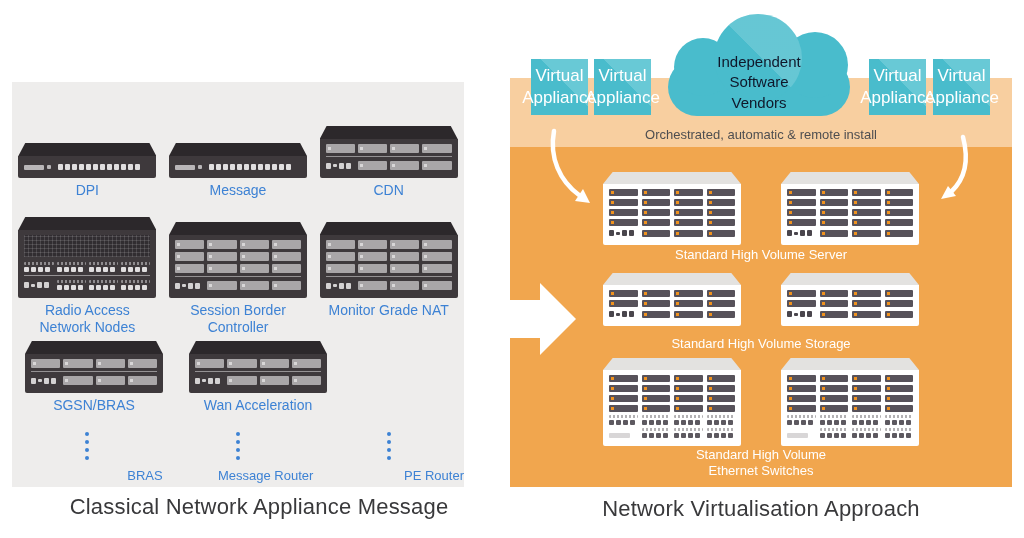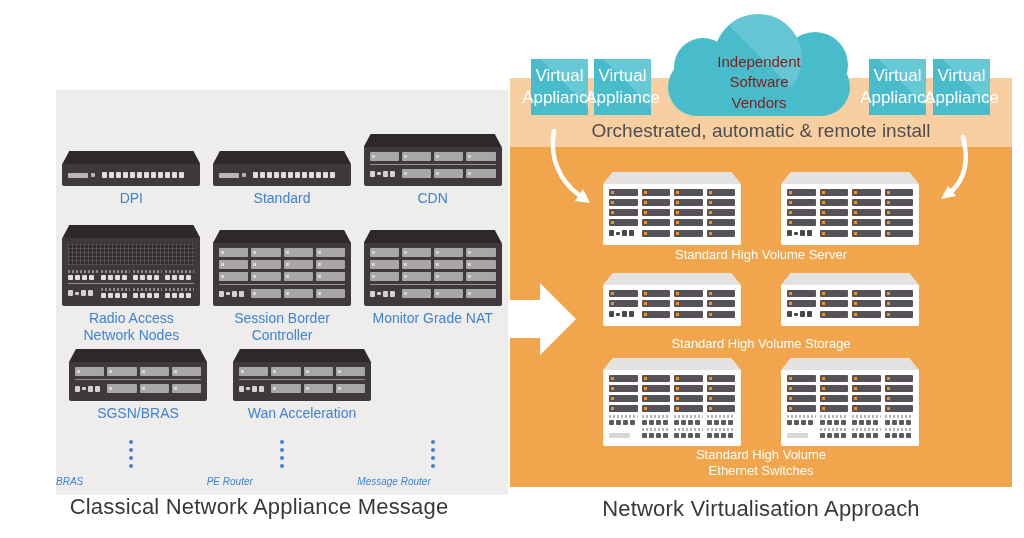--- a/index.html
+++ b/index.html
@@ -1,20 +1,20 @@
 <!DOCTYPE html>
 <html style="--orange: #f1a64e; --band: #f8cfa0; --teal: #49bccc; --teal-light: #68c9d6; --panel-gray: #eeedec; --label-blue: #3d82d4; --caption-dark: #39393b; --band-text: #4e4e50; --appliance-dark: #3e393c; --appliance-top: #2c282b; --slot-light: #a9a6a8; --slot-dark: #57525a; --led-orange: #f0921e;"><head>
 <meta charset="utf-8">
 <style>
   html,body{margin:0;padding:0;background:#fff;}
   .stage{position:relative;width:1024px;height:538px;background:#fff;overflow:hidden;
          font-family:"Liberation Sans",sans-serif;}
 
   
-  .left-panel{position:absolute;left:12px;top:90px;width:452px;height:405px;background:var(--panel-gray,#eeedec);margin-left:44px;}
+  .left-panel{position:absolute;left:12px;top:82px;width:452px;height:405px;background:var(--panel-gray,#eeedec);}
   .app-row{position:absolute;left:0;width:100%;display:flex;}
   .app-row .cell{width:164px;display:flex;flex-direction:column;align-items:center;}
   .row1{top:28px;} .row1 .gwrap{height:68px;}
   .row2{top:136px;} .row2 .gwrap{height:80px;}
   .row3{top:254px;} .row3 .gwrap{height:57px;}
   .gwrap{display:flex;align-items:flex-end;justify-content:center;width:100%;}
   .app-label{margin-top:4px;color:var(--label-blue,#3d82d4);font-size:14px;line-height:1.2;
              text-align:center;white-space:pre-line;}
 
   
@@ -56,51 +56,51 @@
   .vent i:nth-child(2){width:4px;height:3px;}
   .vent i:nth-child(3){width:5px;height:6px;}
   .vent i:nth-child(4){width:5px;height:6px;}
   .graybar{height:5px;width:75%;background:#d8d6d7;border-radius:1px;margin-top:4px;}
 
   .dots-row{position:absolute;top:350px;left:0;width:100%;display:flex;}
   .dots-row .cell{width:164px;display:flex;justify-content:center;}
   .dot-col{display:flex;flex-direction:column;gap:4px;}
   .dot-col i{width:4px;height:4px;border-radius:50%;background:var(--label-blue,#3d82d4);}
   .more-row{position:absolute;top:386px;left:0;width:100%;display:flex;}
-  .more-row .cell{width:164px;text-align:left;color:var(--label-blue,#3d82d4);font-size:10px;font-style:italic;}
+  .more-row .cell{width:164px;text-align:right;color:var(--label-blue,#3d82d4);font-size:13px;}
 
   .caption{position:absolute;text-align:center;color:var(--caption-dark,#39393b);font-size:22px;letter-spacing:.2px;}
   .caption-left{left:12px;width:494px;top:494px;}
   .caption-right{left:510px;width:502px;top:496px;}
 
   
   .band{position:absolute;left:510px;top:78px;width:502px;height:69px;background:var(--band,#f8cfa0);
         display:flex;align-items:flex-end;justify-content:center;z-index:1;}
-  .band-label{color:var(--band-text,#4e4e50);font-size:19px;padding-bottom:5px;}
+  .band-label{color:var(--band-text,#4e4e50);font-size:13px;padding-bottom:5px;}
   .right-panel{position:absolute;left:510px;top:147px;width:502px;height:340px;background:var(--orange,#f1a64e);z-index:1;}
   .srv-row{position:absolute;left:0;width:100%;display:flex;justify-content:center;gap:40px;}
   .srv-row1{top:25px;} .srv-row2{top:126px;} .srv-row3{top:211px;}
   .srv-cap{position:absolute;left:0;width:100%;text-align:center;color:#fff;font-size:13px;
            line-height:1.25;white-space:pre-line;}
   .srv-cap1{top:100px;} .srv-cap2{top:189px;} .srv-cap3{top:300px;}
   .srv{width:138px;}
   .srv-top{height:12px;background:#e3e2e0;clip-path:polygon(7% 0,93% 0,100% 100%,0 100%);}
   .srv-body{background:#fff;border-radius:0 0 2px 2px;padding:5px 6px;}
   .srv .slot-row{gap:4px;margin-bottom:3px;}
 
   
   .cloud{position:absolute;left:668px;top:14px;width:182px;height:102px;z-index:2;}
   .cloud i{position:absolute;display:block;background:var(--teal,#49bccc);border-radius:50%;}
   .cloud .c-base{left:0;bottom:0;width:182px;height:58px;border-radius:29px;}
   .cloud .c-big{left:46px;top:0;width:88px;height:88px;}
   .cloud .c-l{left:6px;top:24px;width:58px;height:58px;}
   .cloud .c-r{left:114px;top:18px;width:66px;height:66px;}
   .cloud .c-hi{left:46px;top:0;width:88px;height:88px;
                background:linear-gradient(225deg,rgba(255,255,255,.16) 48%,transparent 48%);}
-  .cloud-label{position:absolute;left:0;top:38px;width:100%;text-align:center;color:#7f1d1d;
+  .cloud-label{position:absolute;left:0;top:38px;width:100%;text-align:center;color:#0f172a;
                font-size:15px;line-height:1.35;white-space:pre-line;z-index:3;}
   .va-box{position:absolute;top:59px;width:57px;height:56px;z-index:2;
           background:linear-gradient(225deg,var(--teal-light,#68c9d6) 42%,var(--teal,#49bccc) 42%);
           color:#fff;font-size:17px;line-height:1.3;text-align:center;white-space:pre-line;
           display:flex;align-items:center;justify-content:center;}
   .va-1{left:531px;} .va-2{left:594px;} .va-3{left:869px;} .va-4{left:933px;}
 
   .arrows{position:absolute;left:0;top:0;z-index:3;pointer-events:none;}
 </style>
 </head>
@@ -154,21 +154,21 @@
                     <i></i>
                     <i></i>
                     <i></i>
                     <i></i>
                     <i></i>
                     <i></i>
                   </span>
                 </div>
               </div>
             </div>
-            <div class="app-label">Standard</div>
+            <div class="app-label">Message</div>
           </div>
           <div class="cell">
             <div class="gwrap">
               <div class="appliance appliance-rack2">
                 <div class="app-top"></div>
                 <div class="app-body">
                   <div class="slot-row">
                     <span class="slot light"></span>
                     <span class="slot light"></span>
                     <span class="slot light"></span>
@@ -440,22 +440,22 @@
           <div class="dot-col">
             <i></i>
             <i></i>
             <i></i>
             <i></i>
           </div>
         </div>
       </div>
     <div class="more-row">
         <div class="cell">BRAS</div>
+        <div class="cell">Message Router</div>
         <div class="cell">PE Router</div>
-        <div class="cell">Message Router</div>
       </div>
   </div>
 
   <div class="band">
     <span class="band-label">Orchestrated, automatic &amp; remote install</span>
   </div>
 
   <div class="right-panel">
     <div>
         <div class="srv-row srv-row1">

